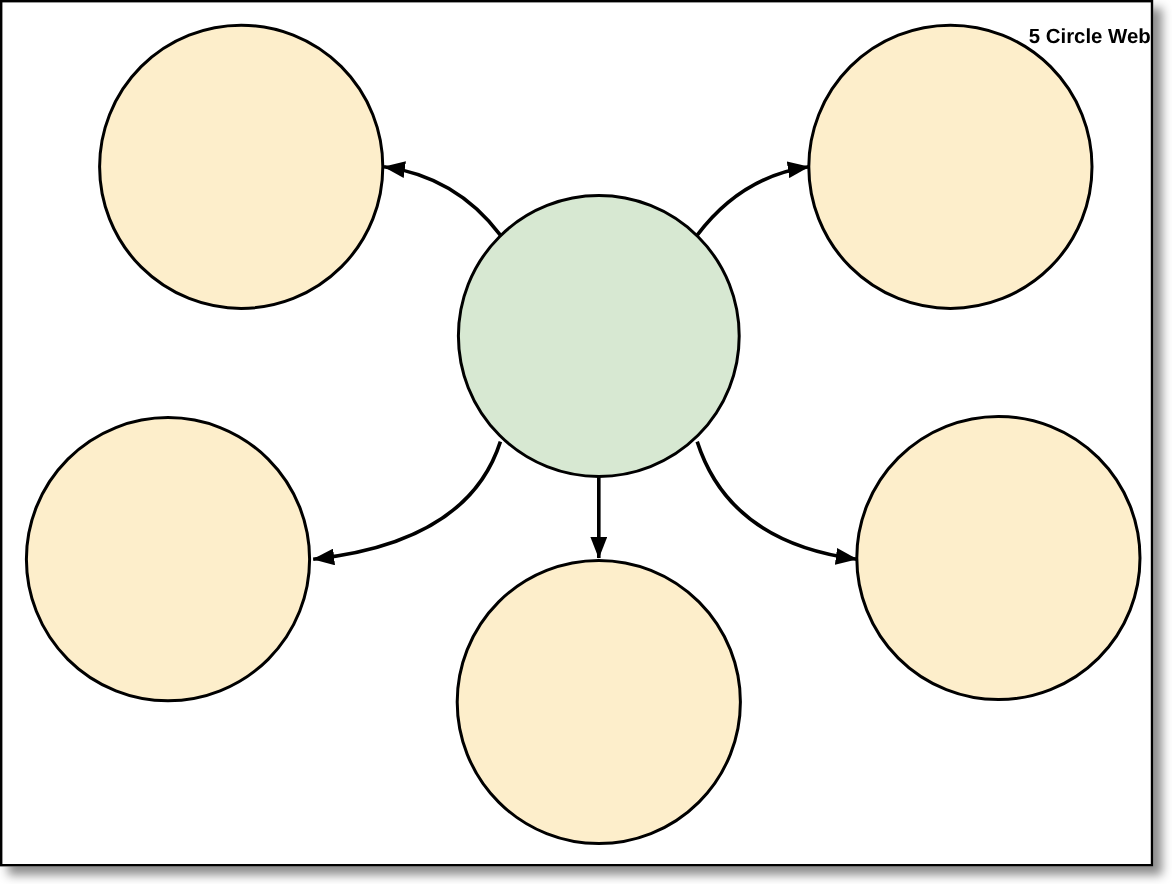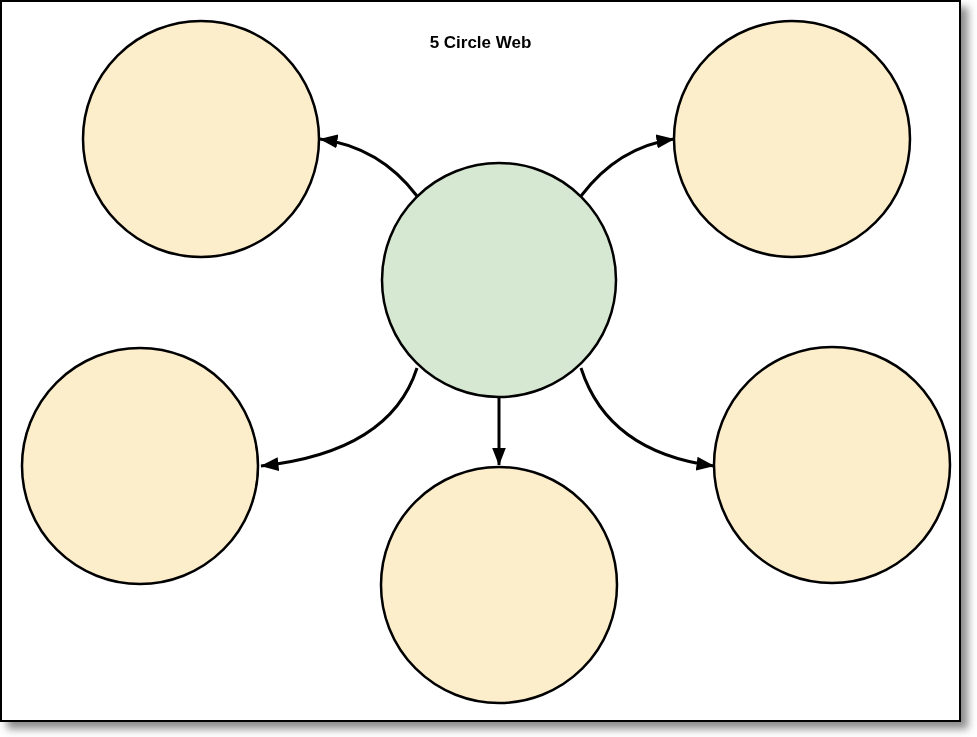--- a/index.html
+++ b/index.html
@@ -19,22 +19,22 @@
     height: 718px;
     background: #ffffff;
     border: 2px solid #000000;
     box-shadow: 7px 7px 8px rgba(0,0,0,0.45);
   }
   .title {
     position: absolute;
     top: 20px;
     left: 0;
     right: 0;
-    margin: 12px;
-    text-align: center;
+    margin: 0;
+    text-align: right;
     font-size: 17px;
     line-height: 18px;
     font-weight: bold;
     color: #000000;
     z-index: 2;
   }
   .canvas {
     position: absolute;
     left: -2px;
     top: -2px;

